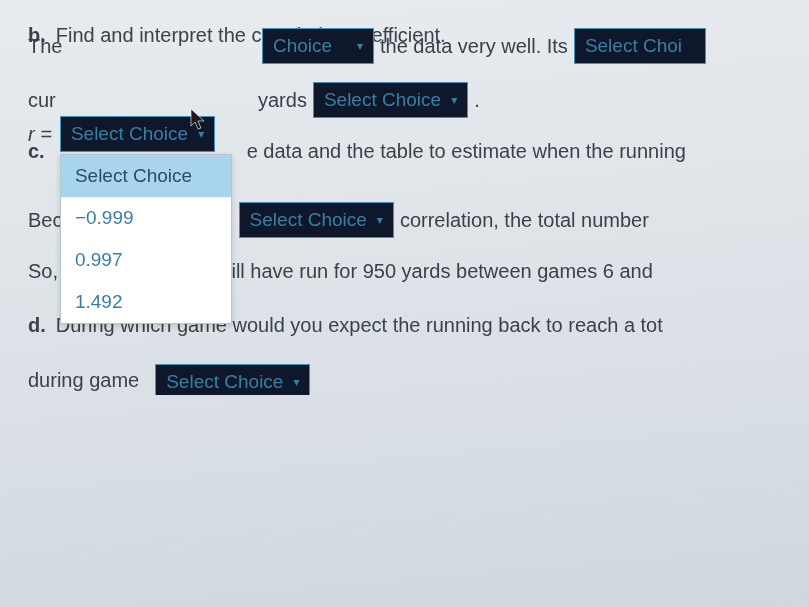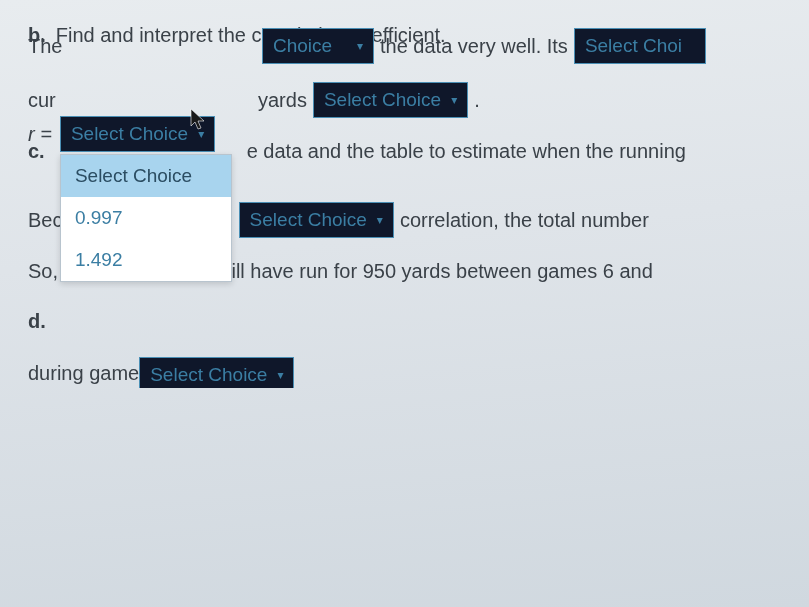--- a/index.html
+++ b/index.html
@@ -80,21 +80,21 @@
   }
   .cursor-arrow {
     position: absolute;
     top: 108px;
     left: 190px;
     z-index: 60;
     pointer-events: none;
   }
   .spacer-top { height: 48px; }
   .ml-partial { margin-left: -4px; }
-  .tight { gap: 0; }
+  .tight { gap: 16px; }
   .right-cut { overflow: hidden; }
 </style>
 </head>
 <body>
 
 <div class="row">
   <span class="q-label">b.</span>
   <span class="q-text">Find and interpret the correlation coefficient.</span>
 </div>
 
@@ -102,20 +102,21 @@
 
 <div class="row">
   <span class="var-r">r =</span>
   <div class="dropdown-wrap">
     <div class="select-box">
       <span>Select Choice</span>
       <span class="chev">▾</span>
     </div>
     <div class="dropdown-menu">
       <div class="dropdown-item highlight">Select Choice</div>
+      <div class="dropdown-item">−0.999</div>
       <div class="dropdown-item">0.997</div>
       <div class="dropdown-item">1.492</div>
     </div>
   </div>
 </div>
 
 <svg class="cursor-arrow" width="18" height="24" viewBox="0 0 18 24">
   <path d="M1 1 L1 18 L5 14 L8 21 L11 20 L8 13 L14 13 Z" fill="#1a1a1a" stroke="#fff" stroke-width="0.6"></path>
 </svg>
 
@@ -161,20 +162,21 @@
 </div>
 
 <div class="row">
   <span class="q-text">So, the running back will have run for 950 yards between games 6 and</span>
 </div>
 
 <div style="height:6px;"></div>
 
 <div class="row">
   <span class="q-label">d.</span>
+  <span class="q-text">During which game would you expect the running back to reach a tot</span>
 </div>
 
 <div style="height:6px;"></div>
 
 <div class="row tight">
   <span class="q-text">during game</span>
   <div class="select-box" style="border-bottom:none; padding-bottom:2px;">
     <span>Select Choice</span>
     <span class="chev">▾</span>
   </div>

